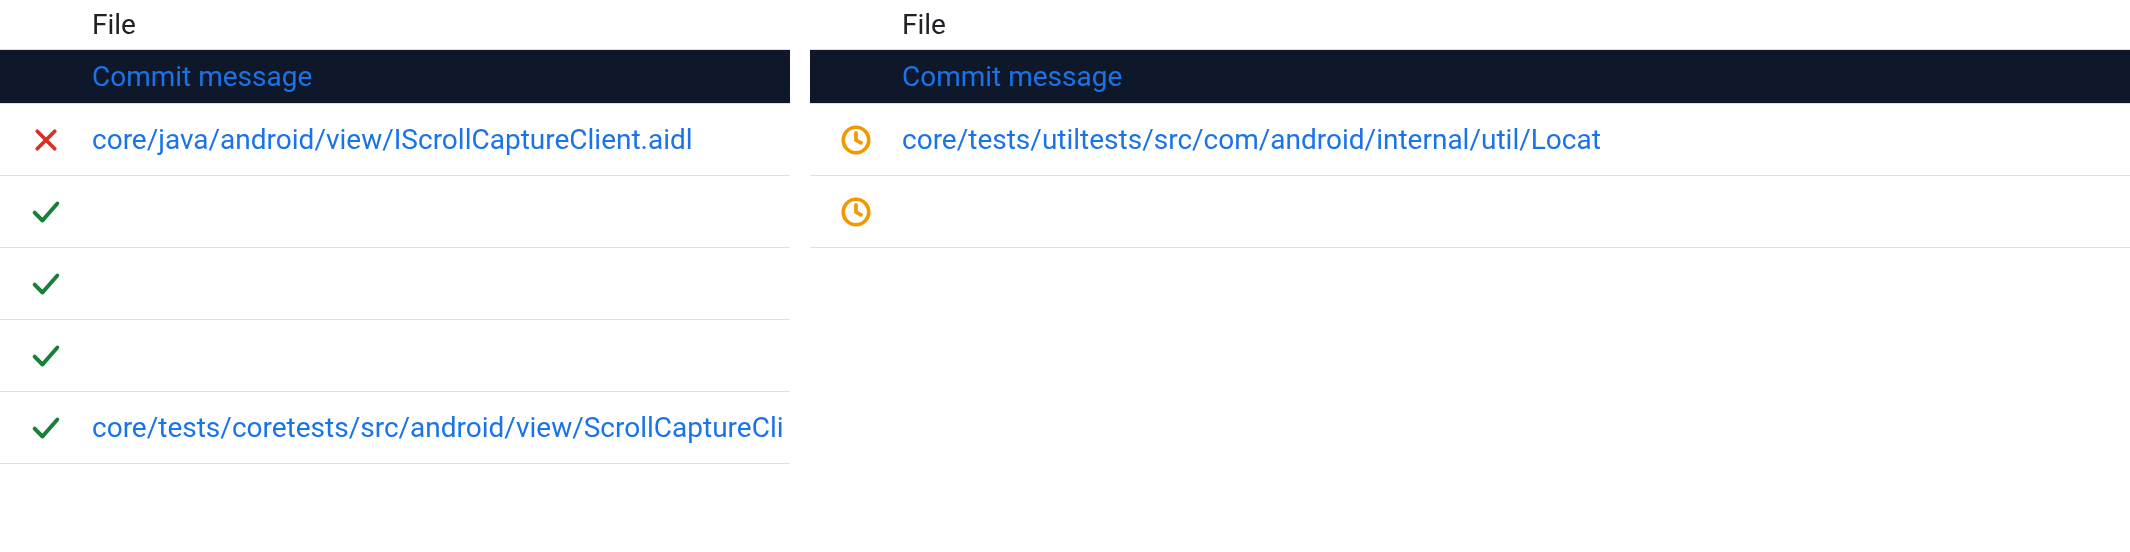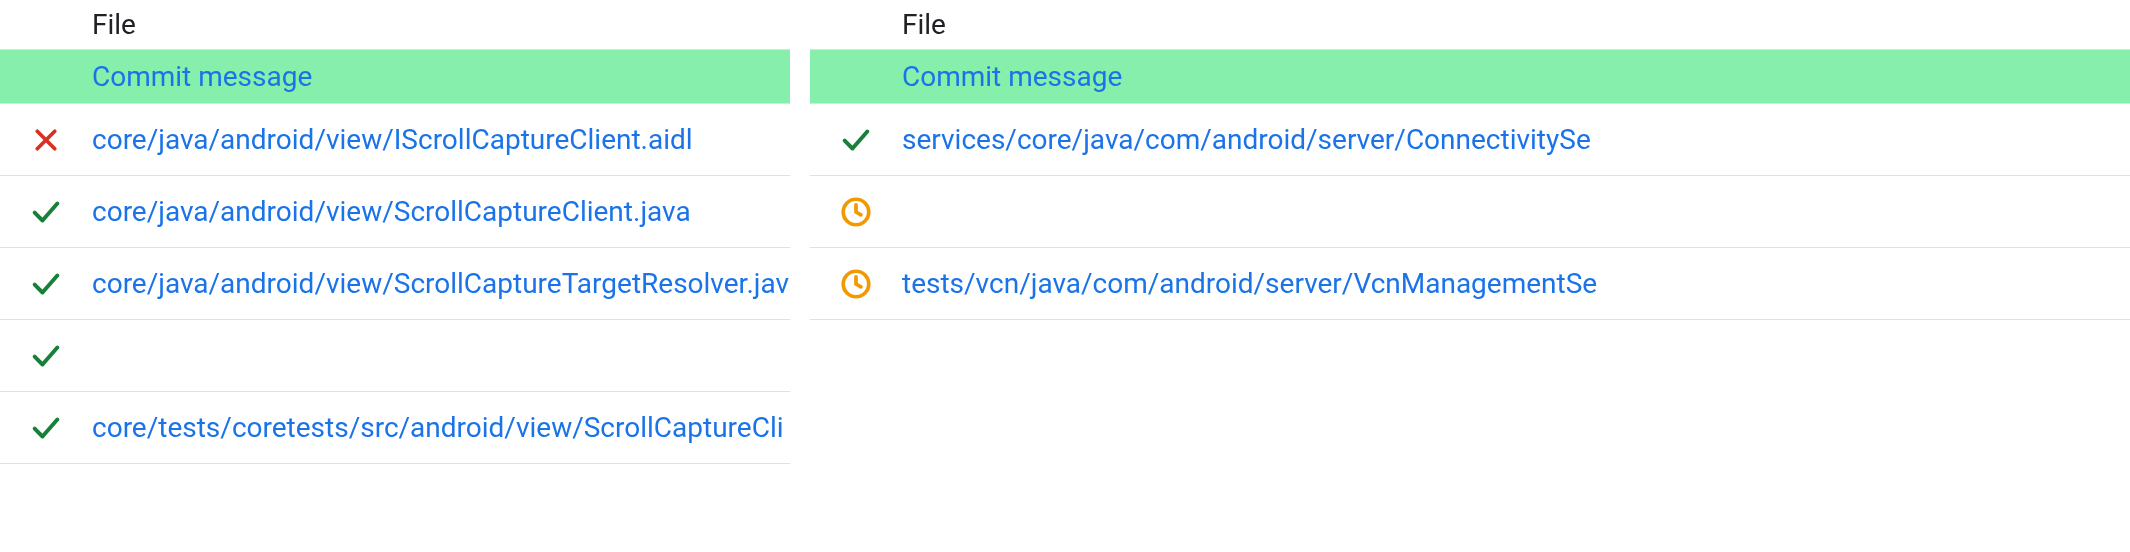--- a/index.html
+++ b/index.html
@@ -31,21 +31,21 @@
     white-space: nowrap;
     overflow: hidden;
   }
   .row.header {
     color: #202124;
     font-weight: 400;
     height: 50px;
     border-bottom: 1px solid #e0e0e0;
   }
   .row.commit {
-    background: #86efac;
+    background: #0f172a;
     color: #1a73e8;
     height: 54px;
   }
   .row.file {
     color: #1a73e8;
     height: 72px;
   }
   .icon-cell {
     width: 92px;
     flex: 0 0 92px;
@@ -83,29 +83,27 @@
             </svg>
           </div>
           <div class="text-cell">core/java/android/view/IScrollCaptureClient.aidl</div>
         </div>
         <div class="row file">
           <div class="icon-cell">
             <svg width="34" height="34" viewBox="0 0 24 24">
               <path fill="none" stroke="#188038" stroke-width="2.8" stroke-linecap="round" stroke-linejoin="round" d="M4 12.5 L9.5 18 L20 6"></path>
             </svg>
           </div>
-          <div class="text-cell">core/java/android/view/ScrollCaptureClient.java</div>
         </div>
         <div class="row file">
           <div class="icon-cell">
             <svg width="34" height="34" viewBox="0 0 24 24">
               <path fill="none" stroke="#188038" stroke-width="2.8" stroke-linecap="round" stroke-linejoin="round" d="M4 12.5 L9.5 18 L20 6"></path>
             </svg>
           </div>
-          <div class="text-cell">core/java/android/view/ScrollCaptureTargetResolver.jav</div>
         </div>
         <div class="row file">
           <div class="icon-cell">
             <svg width="34" height="34" viewBox="0 0 24 24">
               <path fill="none" stroke="#188038" stroke-width="2.8" stroke-linecap="round" stroke-linejoin="round" d="M4 12.5 L9.5 18 L20 6"></path>
             </svg>
           </div>
         </div>
         <div class="row file">
           <div class="icon-cell">
@@ -126,37 +124,29 @@
       <div class="text-cell">File</div>
     </div>
     <div class="row commit">
       <div class="icon-cell"></div>
       <div class="text-cell">Commit message</div>
     </div>
     <div id="right-rows">
         <div class="row file">
           <div class="icon-cell">
             <svg width="34" height="34" viewBox="0 0 24 24">
-              <path fill="none" stroke="#188038" stroke-width="2.8" stroke-linecap="round" stroke-linejoin="round" d="M4 12.5 L9.5 18 L20 6"></path>
+              <circle cx="12" cy="12" r="9" fill="none" stroke="#f29900" stroke-width="2.6"></circle>
+              <path fill="none" stroke="#f29900" stroke-width="2.6" stroke-linecap="round" d="M12 7 L12 12 L15.5 14"></path>
             </svg>
           </div>
-          <div class="text-cell">services/core/java/com/android/server/ConnectivitySe</div>
+          <div class="text-cell">core/tests/utiltests/src/com/android/internal/util/Locat</div>
         </div>
         <div class="row file">
           <div class="icon-cell">
             <svg width="34" height="34" viewBox="0 0 24 24">
               <circle cx="12" cy="12" r="9" fill="none" stroke="#f29900" stroke-width="2.6"></circle>
               <path fill="none" stroke="#f29900" stroke-width="2.6" stroke-linecap="round" d="M12 7 L12 12 L15.5 14"></path>
             </svg>
           </div>
         </div>
-        <div class="row file">
-          <div class="icon-cell">
-            <svg width="34" height="34" viewBox="0 0 24 24">
-              <circle cx="12" cy="12" r="9" fill="none" stroke="#f29900" stroke-width="2.6"></circle>
-              <path fill="none" stroke="#f29900" stroke-width="2.6" stroke-linecap="round" d="M12 7 L12 12 L15.5 14"></path>
-            </svg>
-          </div>
-          <div class="text-cell">tests/vcn/java/com/android/server/VcnManagementSe</div>
-        </div>
       </div>
   </div>
 </div>
 
 </body></html>

